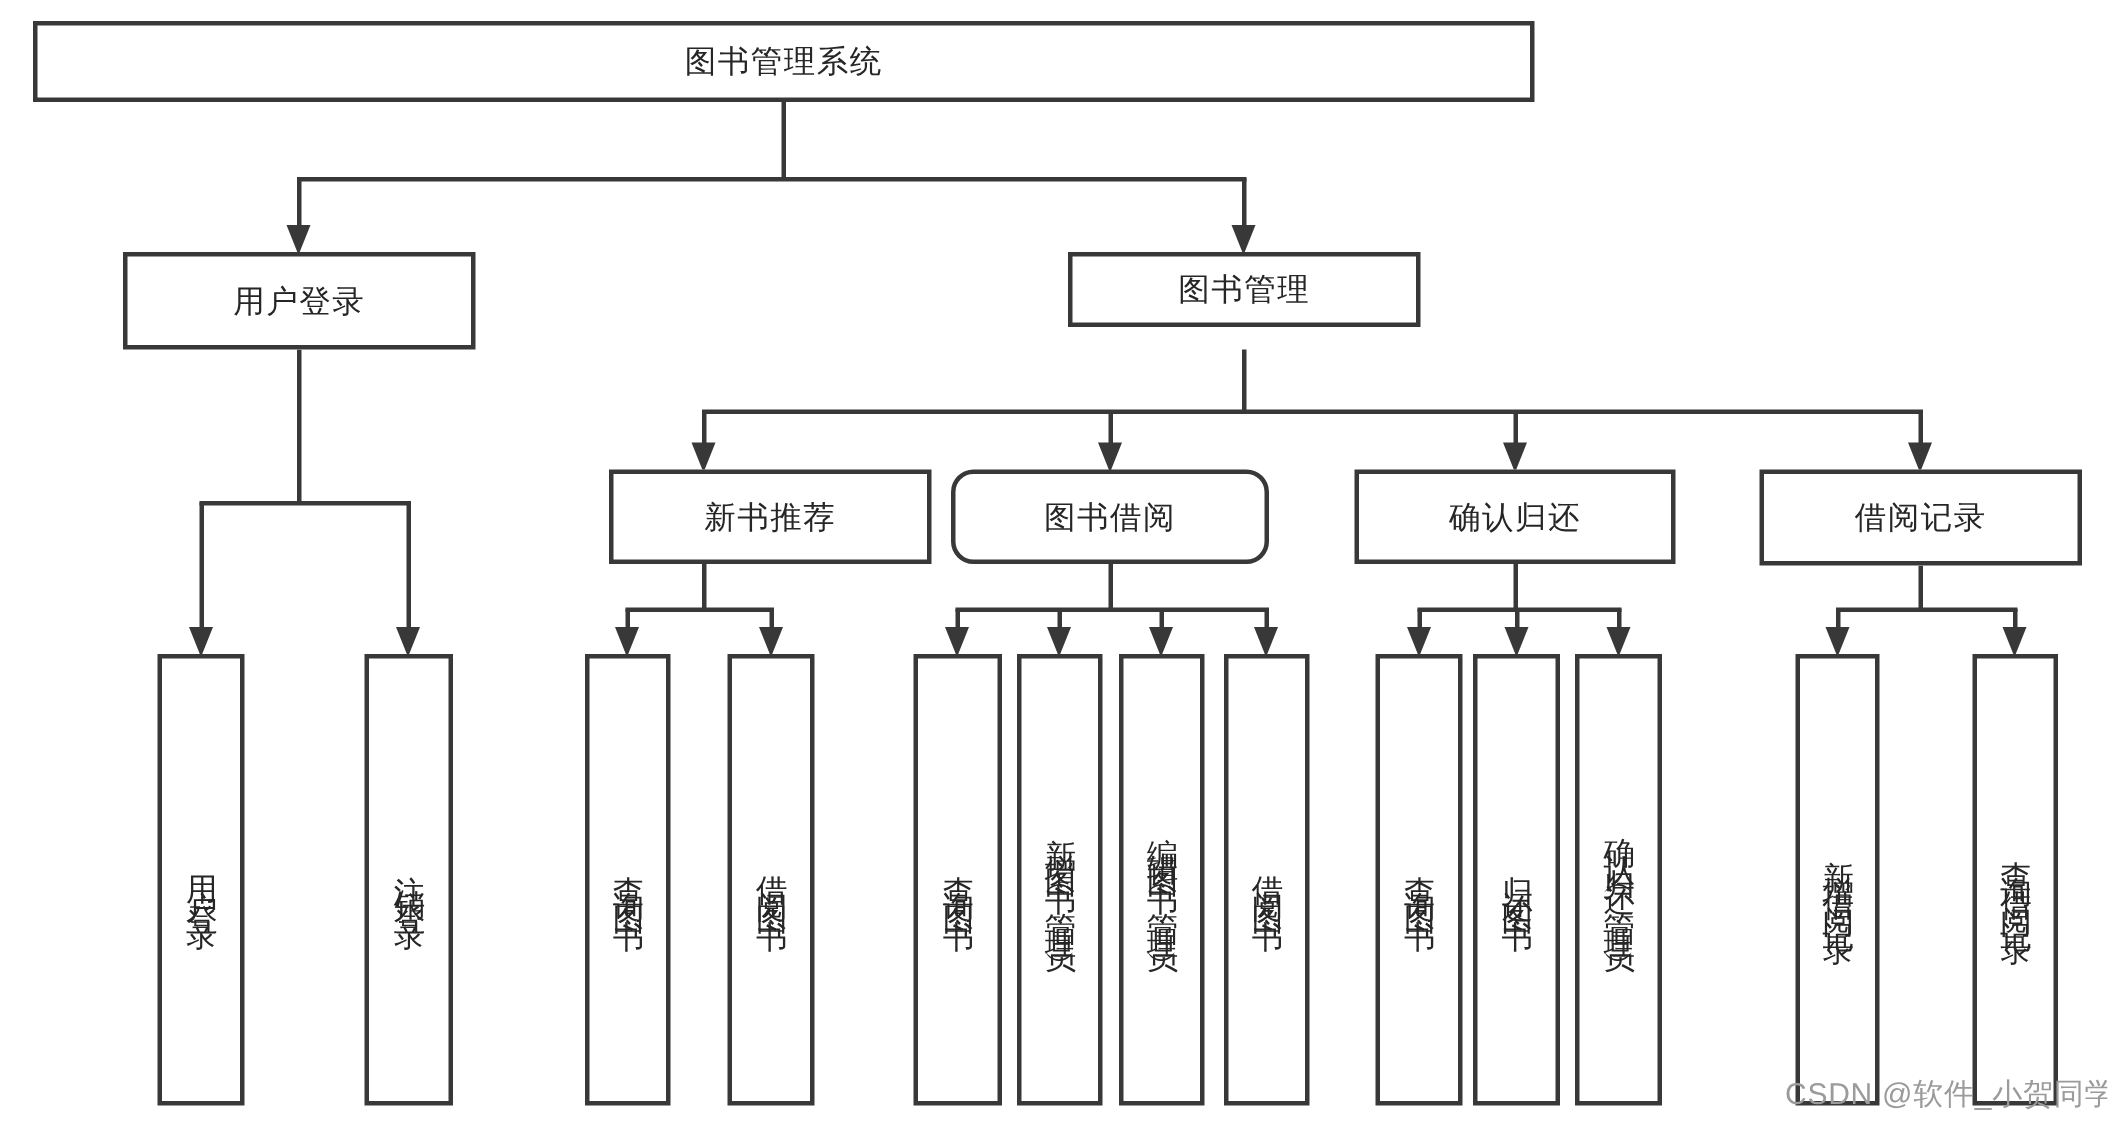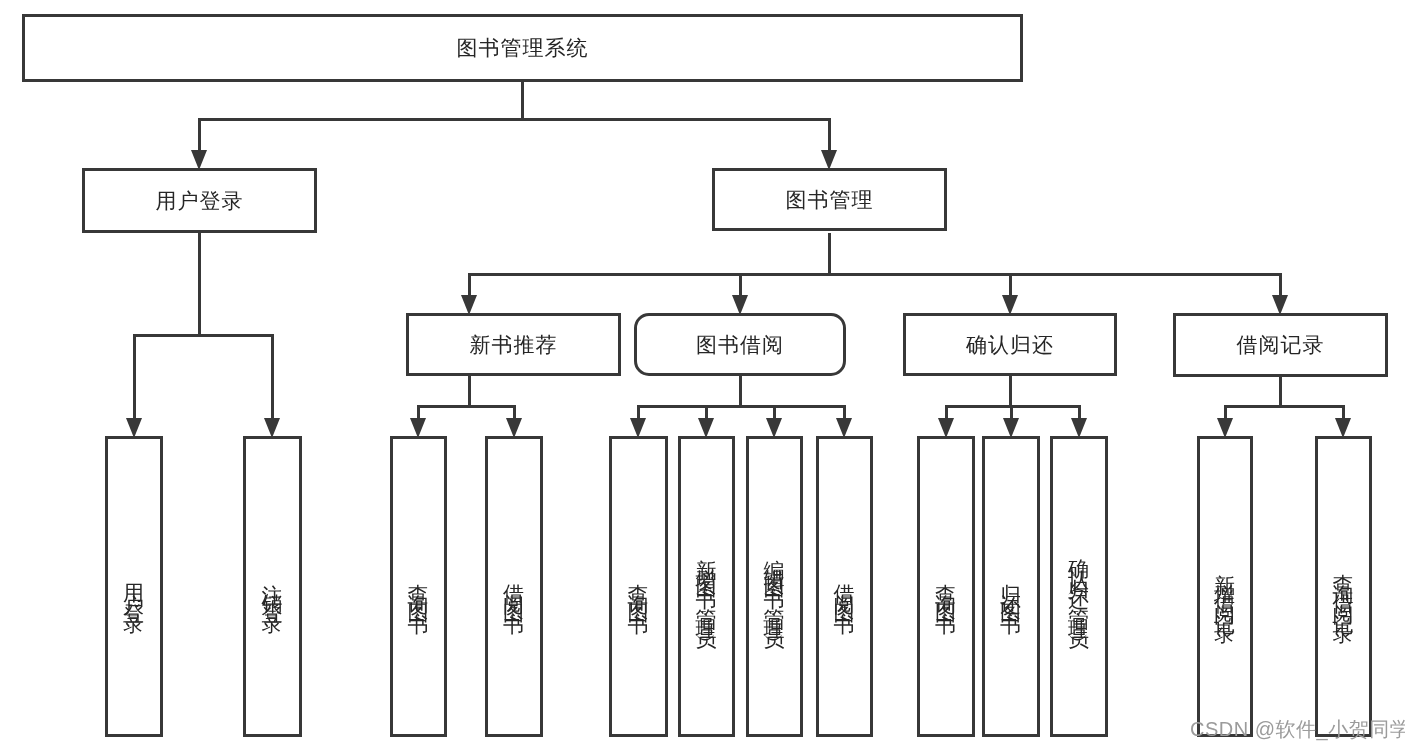--- a/index.html
+++ b/index.html
@@ -114,27 +114,27 @@
       <div class="edge" style="left: 1077.5px; top: 406px; width: 3px; height: 14px;"></div>
       <div class="arrow" style="left: 1070.5px; top: 418px;"></div>
       <div class="edge" style="left: 1279px; top: 377px; width: 3px; height: 29px;"></div>
       <div class="edge" style="left: 1223.5px; top: 404.5px; width: 121.5px; height: 3px;"></div>
       <div class="edge" style="left: 1223.5px; top: 406px; width: 3px; height: 14px;"></div>
       <div class="arrow" style="left: 1216.5px; top: 418px;"></div>
       <div class="edge" style="left: 1342px; top: 406px; width: 3px; height: 14px;"></div>
       <div class="arrow" style="left: 1335px; top: 418px;"></div>
     </div>
   <div id="nodes-layer">
-      <div class="node horiz" style="left: 22px; top: 14px; width: 1001px; height: 68px;">
+      <div class="node horiz" style="left: 22px; top: 14px; width: 1001px; height: 54px;">
         <span class="label">图书管理系统</span>
       </div>
       <div class="node horiz" style="left: 82px; top: 168px; width: 235px; height: 65px;">
         <span class="label">用户登录</span>
       </div>
-      <div class="node horiz" style="left: 712px; top: 168px; width: 235px; height: 63px;">
+      <div class="node horiz" style="left: 712px; top: 168px; width: 235px; height: 50px;">
         <span class="label">图书管理</span>
       </div>
       <div class="node horiz" style="left: 362px; top: 313px; width: 215px; height: 63px; margin-left: 44px;">
         <span class="label">新书推荐</span>
       </div>
       <div class="node horiz" style="left: 634px; top: 313px; width: 212px; height: 63px; border-radius: 15px;">
         <span class="label">图书借阅</span>
       </div>
       <div class="node horiz" style="left: 903px; top: 313px; width: 214px; height: 63px;">
         <span class="label">确认归还</span>

